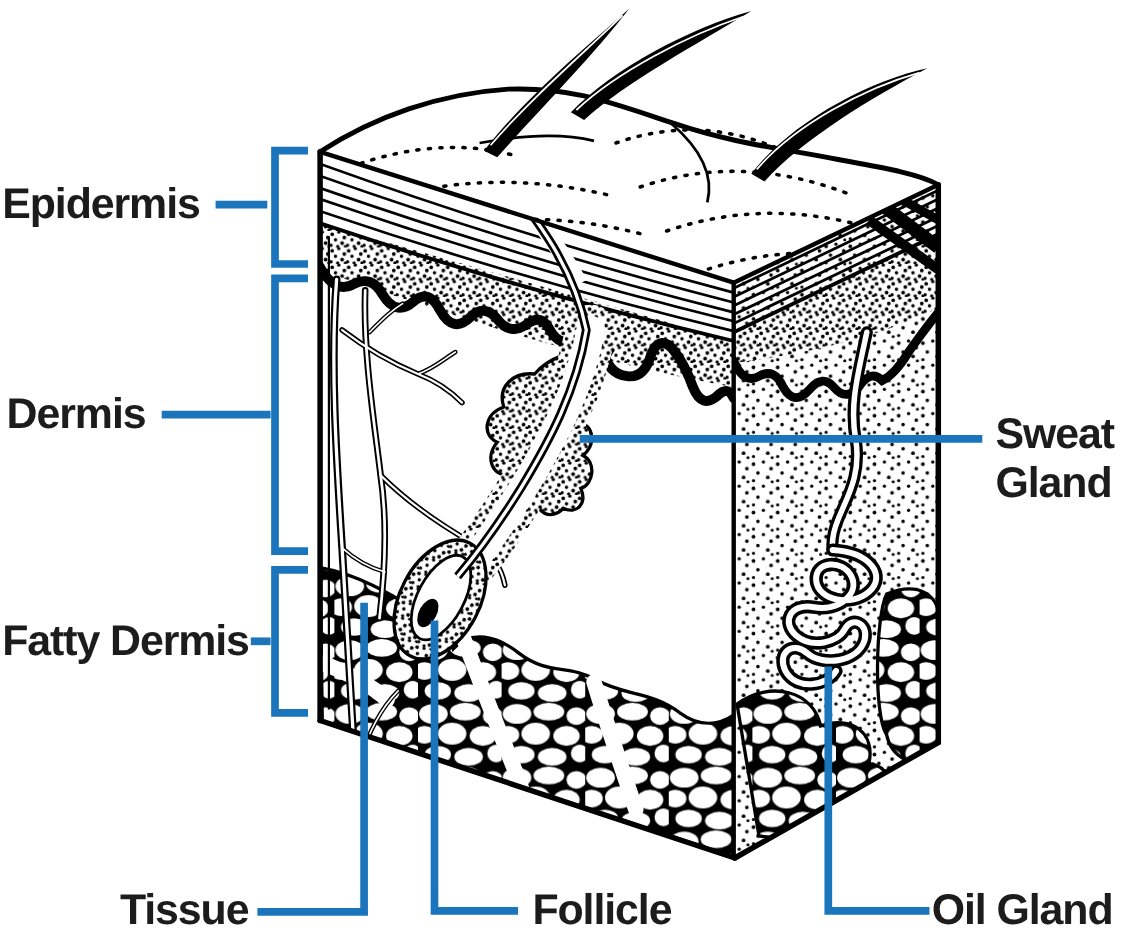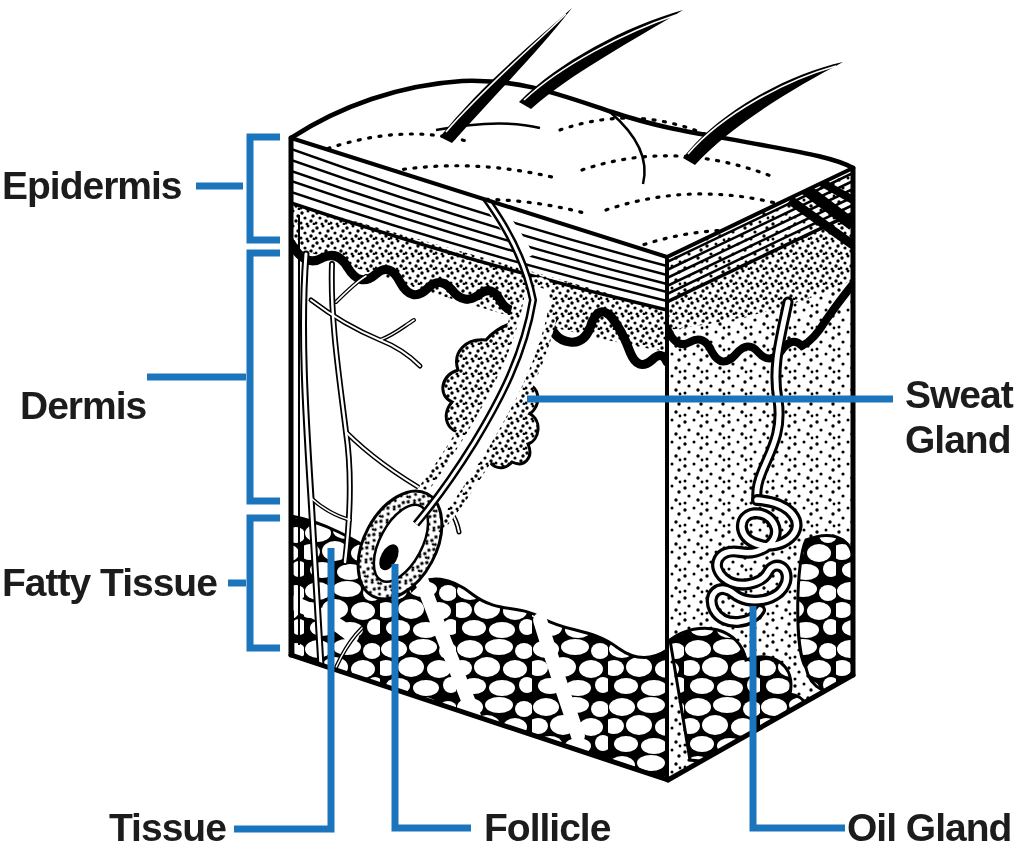--- a/index.html
+++ b/index.html
@@ -213,20 +213,20 @@
     <path class="blue-line" d="M147,377 L246,377"></path>
     <path class="blue-line" d="M228,583 L246,583"></path>
     <path class="blue-line" d="M527,399 L893,399"></path>
     <path class="blue-line" d="M331,548 L331,829 L234,829"></path>
     <path class="blue-line" d="M395,564 L395,828 L471,828"></path>
     <path class="blue-line" d="M753,606 L753,828 L845,828"></path>
   </g>
 </svg>
 
 <div class="diagram-label" style="left:2px;top:164px;">Epidermis</div>
-<div class="diagram-label" style="left:20px;top:355px;margin-top:29px;">Dermis</div>
-<div class="diagram-label" style="left:2px;top:561px;">Fatty Tissue</div>
+<div class="diagram-label" style="left:6px;top:355px;">Dermis</div>
+<div class="diagram-label" style="left:2px;top:561px;">Fatty Dermis</div>
 <div class="diagram-label wrap" style="left:905px;top:372px;width:130px;line-height:45px;">Sweat Gland</div>
 <div class="diagram-label" style="left:109px;top:806px;">Tissue</div>
 <div class="diagram-label" style="left:484px;top:806px;">Follicle</div>
 <div class="diagram-label" style="left:847px;top:806px;text-align:center;">Oil Gland</div>
 
 </div>
 
 </body></html>

